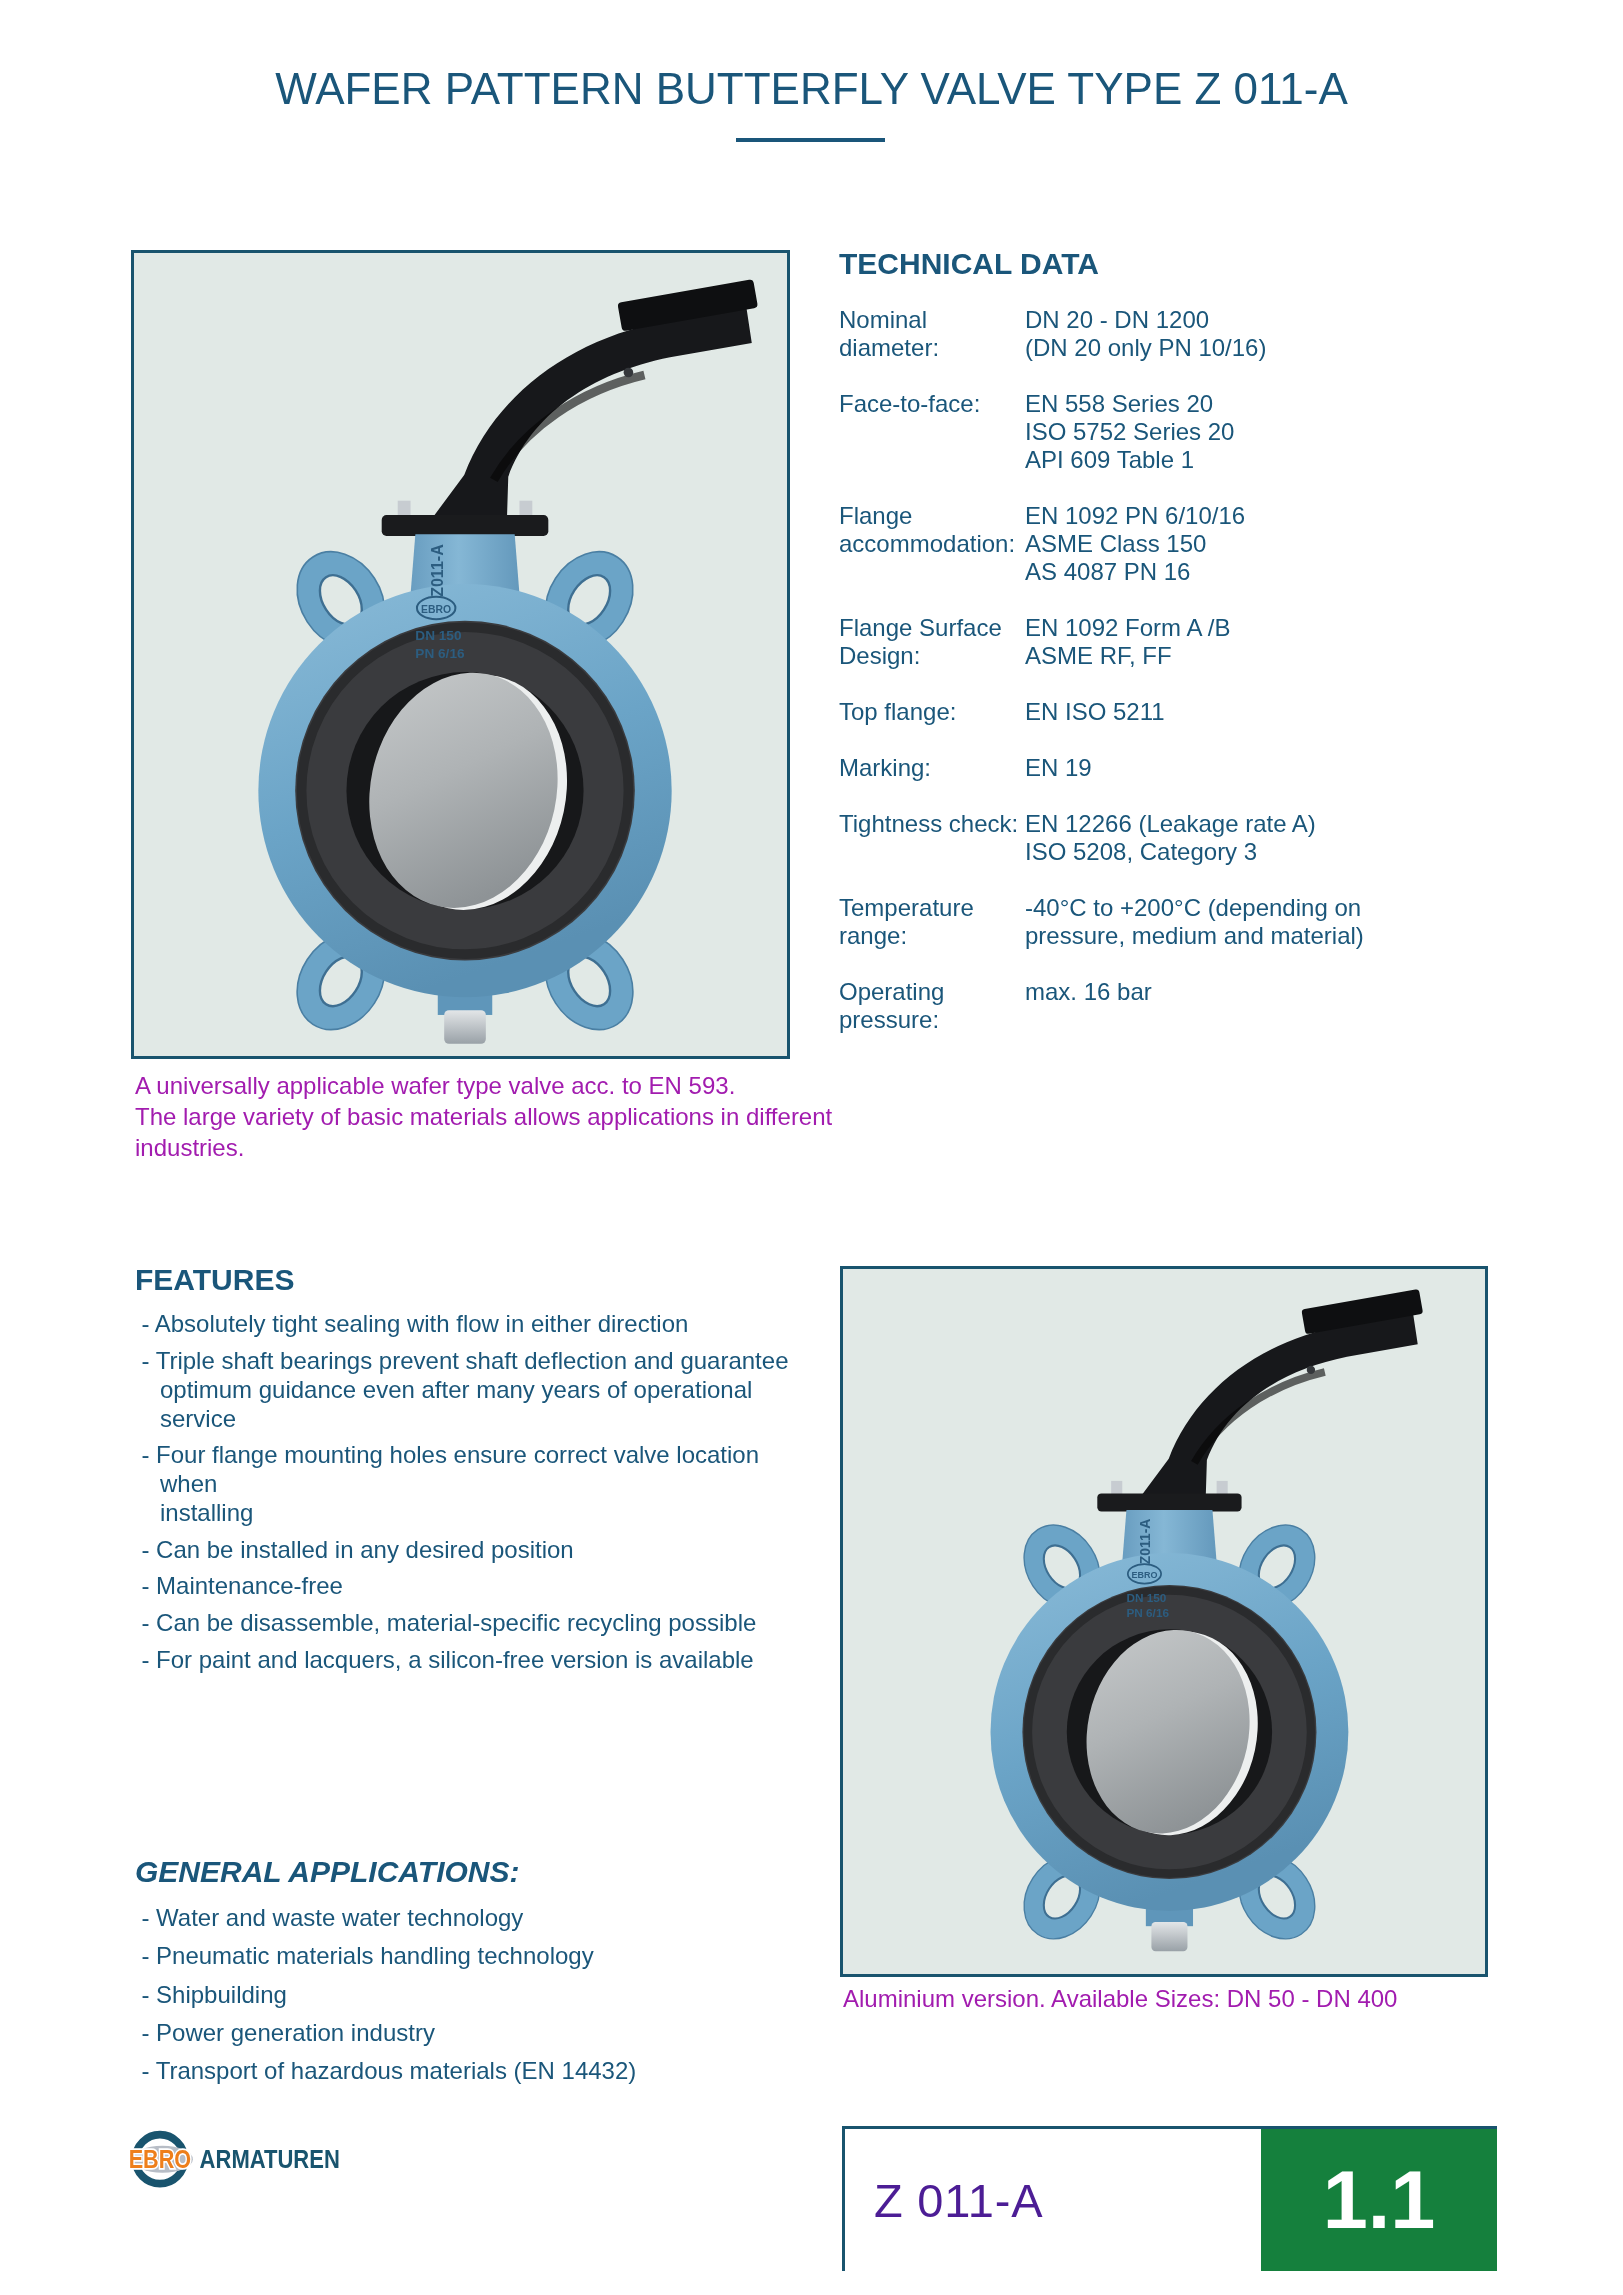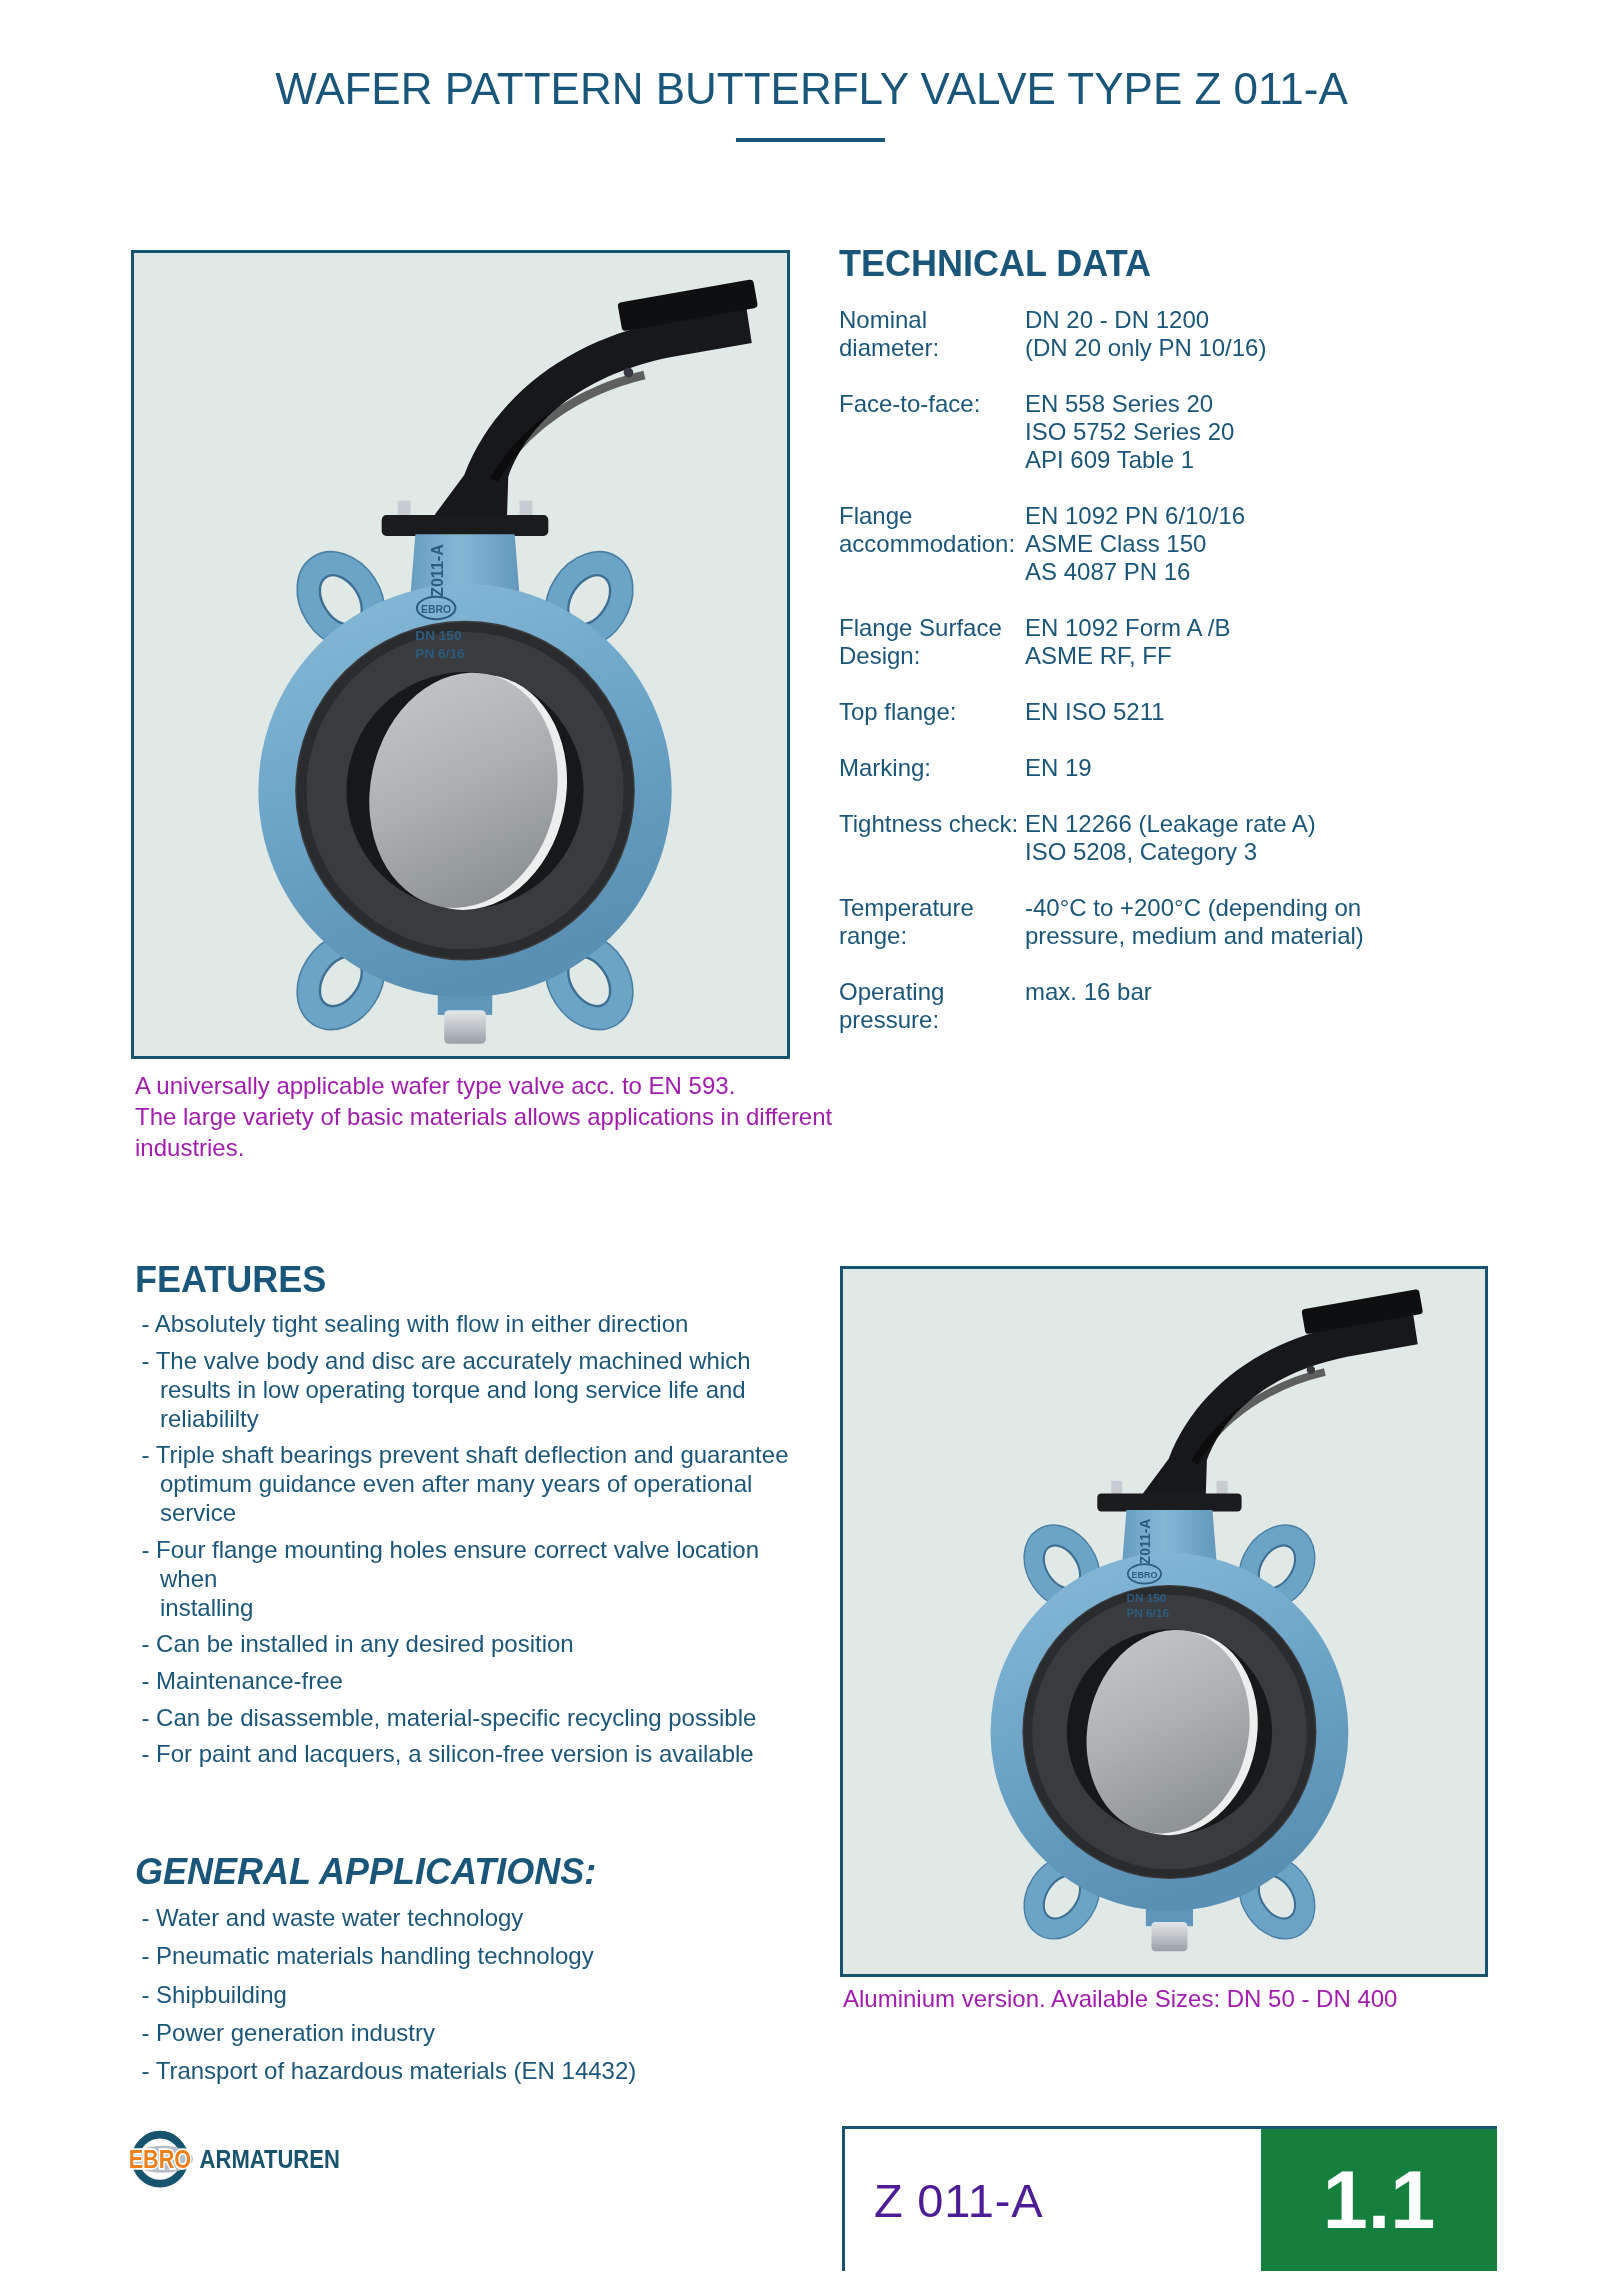--- a/index.html
+++ b/index.html
@@ -23,21 +23,21 @@
     border:3.4px solid #19546E;background:#E1E9E6;
   }
   .box1{left:131px;top:250px;width:659px;height:809px;}
   .box2{left:840px;top:1266px;width:648px;height:711px;}
   .valve-svg{position:absolute;display:block;}
   .v1{left:10px;top:25px;width:626px;height:769px;}
   .v2{left:49px;top:18.6px;width:541px;height:666px;}
   .defs-svg{position:absolute;width:0;height:0;overflow:hidden;}
   
   .tech{position:absolute;left:839px;top:247px;width:668px;}
-  h2.sec{font-size:36px;line-height:34px;font-weight:700;margin:0;color:#1A567A;}
+  h2.sec{font-size:30px;line-height:34px;font-weight:700;margin:0;color:#1A567A;}
   .tech h2.sec{margin-bottom:25px;}
   .trow{display:grid;grid-template-columns:186px 1fr;margin-bottom:28px;}
   .trow .tlabel,.trow .tvalue{font-size:24px;line-height:28px;}
   
   .caption{position:absolute;font-size:24px;line-height:31px;color:#a21caf;}
   .cap1{left:135px;top:1070px;width:710px;}
   .cap2{left:843px;top:1984px;width:676px;line-height:29px;}
   
   .features{position:absolute;left:135px;top:1263px;width:685px;}
   .features h2.sec{margin-bottom:12px;}
@@ -200,23 +200,20 @@
     </div>
   </section>
 
   <div class="caption cap1 pre">A universally applicable wafer type valve acc. to EN 593.
 The large variety of basic materials allows applications in different
 industries.</div>
 
   <section class="features">
     <h2 class="sec">FEATURES</h2>
     <div class="item">- Absolutely tight sealing with flow in either direction</div>
-    <div class="item">- The valve body and disc are accurately machined which
-results in low operating torque and long service life and
-reliabililty</div>
     <div class="item">- Triple shaft bearings prevent shaft deflection and guarantee
 optimum guidance even after many years of operational service</div>
     <div class="item">- Four flange mounting holes ensure correct valve location when
 installing</div>
     <div class="item">- Can be installed in any desired position</div>
     <div class="item">- Maintenance-free</div>
     <div class="item">- Can be disassemble, material-specific recycling possible</div>
     <div class="item">- For paint and lacquers, a silicon-free version is available</div>
   </section>
 

